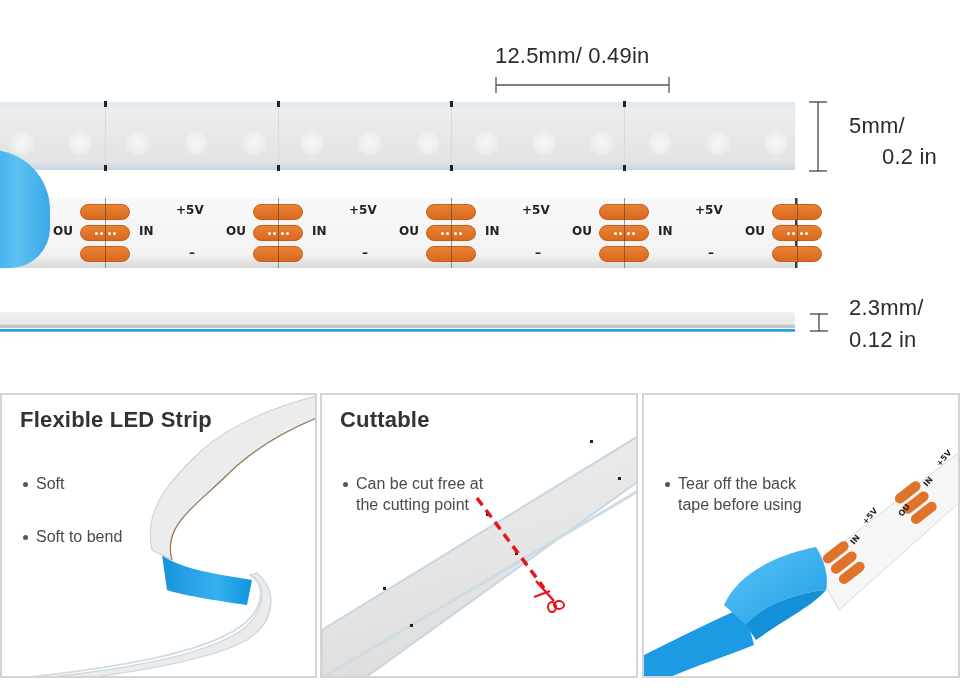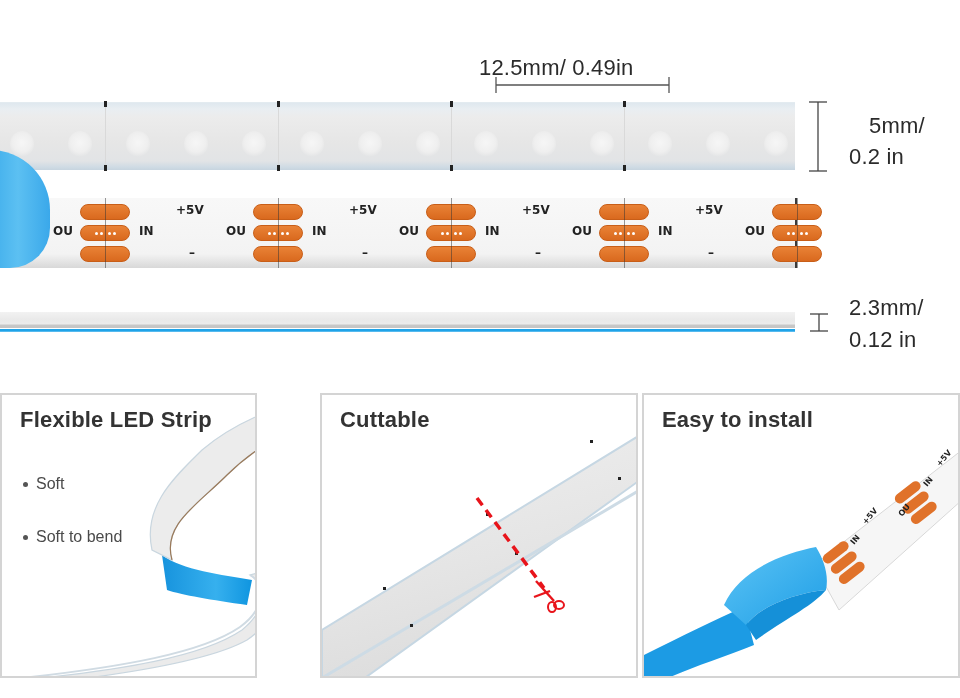--- a/index.html
+++ b/index.html
@@ -63,21 +63,21 @@
   }
   .panel-title { position: absolute; left: 18px; top: 12px; font-size: 22px; font-weight: bold; color: #333; letter-spacing: 0.2px; }
   .panel-list { position: absolute; left: 20px; top: 46px; list-style: none; font-size: 16px; color: #4a4a4a; line-height: 21px; }
   .panel-list li { position: relative; padding-left: 14px; margin-top: 32px; }
   .panel-list li::before { content: ""; position: absolute; left: 1px; top: 9px; width: 5px; height: 5px; border-radius: 50%; background: #555; }
   .panel svg { position: absolute; left: 0; top: 0; }
 </style>
 </head>
 <body>
 
-<div class="abs dim-text" style="left:479px; top:41px;margin-top:12px;">12.5mm/ 0.49in</div>
+<div class="abs dim-text" style="left:495px; top:41px;">12.5mm/ 0.49in</div>
 <svg class="abs" style="left:494px; top:76px;" width="178" height="18">
   <line x1="2" y1="1" x2="2" y2="17" stroke="#555" stroke-width="1.3"></line>
   <line x1="2" y1="9" x2="175" y2="9" stroke="#555" stroke-width="1.3"></line>
   <line x1="175" y1="1" x2="175" y2="17" stroke="#555" stroke-width="1.3"></line>
 </svg>
 
 <div class="abs tube" id="tube">
     <div class="seg-line" style="left: 105px;"></div>
     <div class="tick" style="left: 104px; top: -2px;"></div>
     <div class="tick" style="left: 104px; top: 62px;"></div>
@@ -104,22 +104,22 @@
     <div class="bump" style="left: 648px;"></div>
     <div class="bump" style="left: 706px;"></div>
     <div class="bump" style="left: 764px;"></div>
   </div>
 
 <svg class="abs" style="left:805px; top:100px;" width="24" height="74">
   <line x1="4" y1="2" x2="22" y2="2" stroke="#444" stroke-width="1.3"></line>
   <line x1="13" y1="2" x2="13" y2="71" stroke="#444" stroke-width="1.3"></line>
   <line x1="4" y1="71" x2="22" y2="71" stroke="#444" stroke-width="1.3"></line>
 </svg>
-<div class="abs dim-text" style="left:849px; top:111px;margin-left:20px;">5mm/</div>
-<div class="abs dim-text" style="left:849px; top:142px;">0.2 in</div>
+<div class="abs dim-text" style="left:849px; top:111px;">5mm/</div>
+<div class="abs dim-text" style="left:882px; top:142px;">0.2 in</div>
 
 <div class="abs pcb" id="pcb">
     <div class="pad-group" style="left: 80px;">
       <div class="pad p1"></div>
       <div class="pad p2"></div>
       <div class="pad p3"></div>
       <div class="pad-dots">
         <span></span>
         <span></span>
       </div>
@@ -187,21 +187,21 @@
 
 <div class="abs side"></div>
 <svg class="abs" style="left:806px; top:312px;" width="24" height="22">
   <line x1="4" y1="2" x2="22" y2="2" stroke="#444" stroke-width="1.3"></line>
   <line x1="13" y1="2" x2="13" y2="19" stroke="#444" stroke-width="1.3"></line>
   <line x1="4" y1="19" x2="22" y2="19" stroke="#444" stroke-width="1.3"></line>
 </svg>
 <div class="abs dim-text" style="left:849px; top:293px;">2.3mm/</div>
 <div class="abs dim-text" style="left:849px; top:325px;">0.12 in</div>
 
-<div class="panel" style="left:0; width:257px;">
+<div class="panel" style="left:0; width:317px;">
   <svg width="317" height="285">
     <defs>
       <linearGradient id="blueG" x1="0" y1="0" x2="1" y2="0">
         <stop offset="0" stop-color="#1793dd"></stop>
         <stop offset="0.6" stop-color="#36b0ee"></stop>
         <stop offset="1" stop-color="#0f95e0"></stop>
       </linearGradient>
     </defs>
 
     <path d="M160 160 C 180 175, 220 180, 250 185 L 245 210 C 210 205, 180 200, 165 195 Z" fill="url(#blueG)"></path>
@@ -241,20 +241,23 @@
     <line x1="155" y1="103" x2="222" y2="193" stroke="#e8141b" stroke-width="3.5" stroke-dasharray="9,6"></line>
   </svg>
 
   <svg class="abs" style="left:210px; top:184px;" width="34" height="34" viewBox="0 0 34 34">
     <line x1="4" y1="2" x2="22" y2="22" stroke="#e8141b" stroke-width="2.4"></line>
     <line x1="2" y1="18" x2="18" y2="12" stroke="#e8141b" stroke-width="2.4"></line>
     <ellipse cx="27" cy="26" rx="5" ry="4" fill="none" stroke="#e8141b" stroke-width="2"></ellipse>
     <ellipse cx="20" cy="28" rx="4" ry="5" fill="none" stroke="#e8141b" stroke-width="2"></ellipse>
   </svg>
   <div class="panel-title">Cuttable</div>
+  <ul class="panel-list">
+    <li><span>Can be cut free at</span><br><span>the cutting point</span></li>
+  </ul>
 </div>
 
 <div class="panel" style="left:642px; width:318px;">
   <svg width="318" height="285">
     <defs>
       <linearGradient id="tapeG" x1="0" y1="0" x2="1" y2="1">
         <stop offset="0" stop-color="#5cc4f5"></stop>
         <stop offset="1" stop-color="#1f9ee6"></stop>
       </linearGradient>
     </defs>
@@ -275,14 +278,16 @@
     <text x="222" y="130" font-size="8" font-family="DejaVu Sans, sans-serif" font-weight="bold" fill="#222" transform="rotate(-50 222 130)">+5V</text>
     <text x="296" y="72" font-size="8" font-family="DejaVu Sans, sans-serif" font-weight="bold" fill="#222" transform="rotate(-50 296 72)">+5V</text>
     <text x="210" y="150" font-size="8" font-family="DejaVu Sans, sans-serif" font-weight="bold" fill="#222" transform="rotate(-50 210 150)">IN</text>
     <text x="283" y="92" font-size="8" font-family="DejaVu Sans, sans-serif" font-weight="bold" fill="#222" transform="rotate(-50 283 92)">IN</text>
     <text x="258" y="122" font-size="8" font-family="DejaVu Sans, sans-serif" font-weight="bold" fill="#222" transform="rotate(-50 258 122)">OU</text>
 
     <path d="M0 285 L 0 260 C 40 240, 70 225, 100 212 L 110 250 C 80 262, 40 275, 20 285 Z" fill="#1c9be4"></path>
     <path d="M80 210 C 95 175, 140 158, 172 152 C 180 165, 185 180, 182 195 C 150 198, 115 212, 102 230 Z" fill="url(#tapeG)"></path>
     <path d="M102 230 C 115 212, 150 198, 182 195 C 170 210, 140 225, 112 245 Z" fill="#1590d8"></path>
   </svg>
-  <div class="panel-title">Easy to install</div>
+  <ul class="panel-list">
+    <li><span>Tear off the back</span><br><span>tape before using</span></li>
+  </ul>
 </div>
 
 </body></html>

